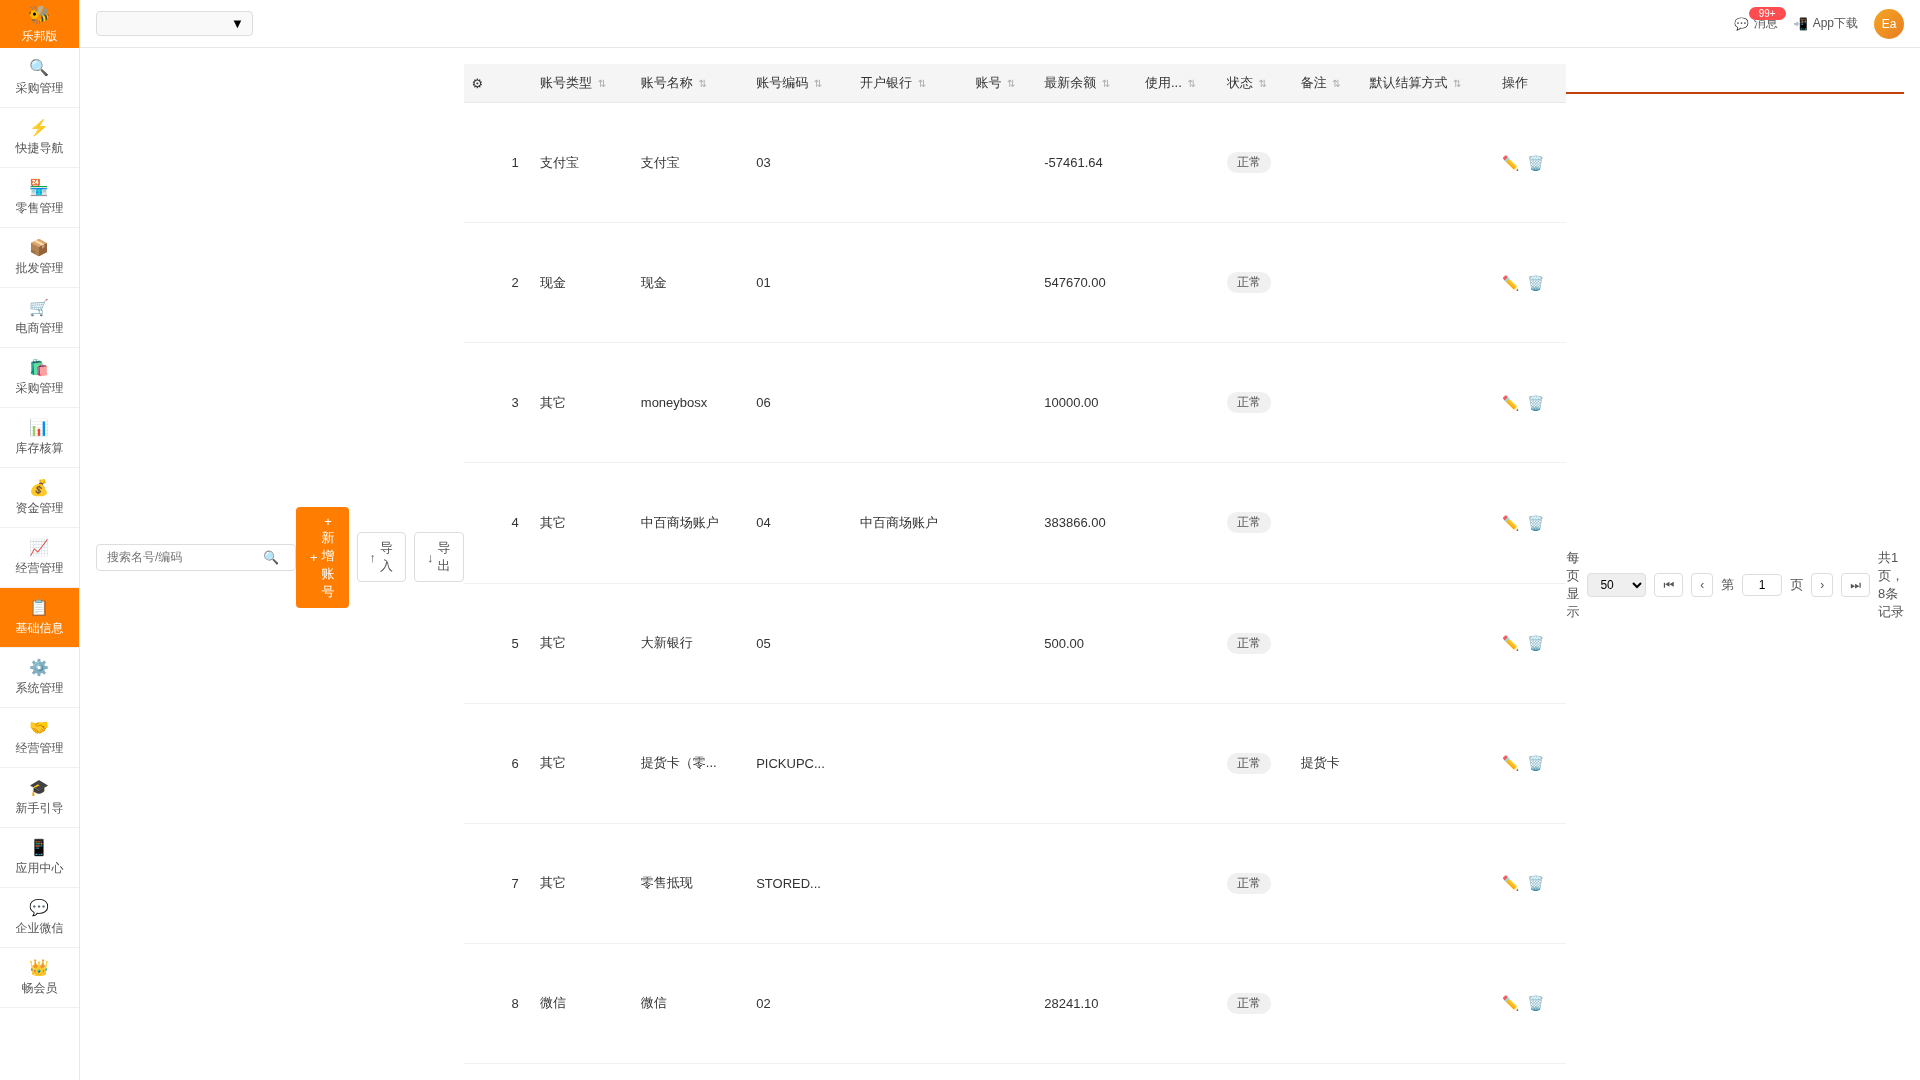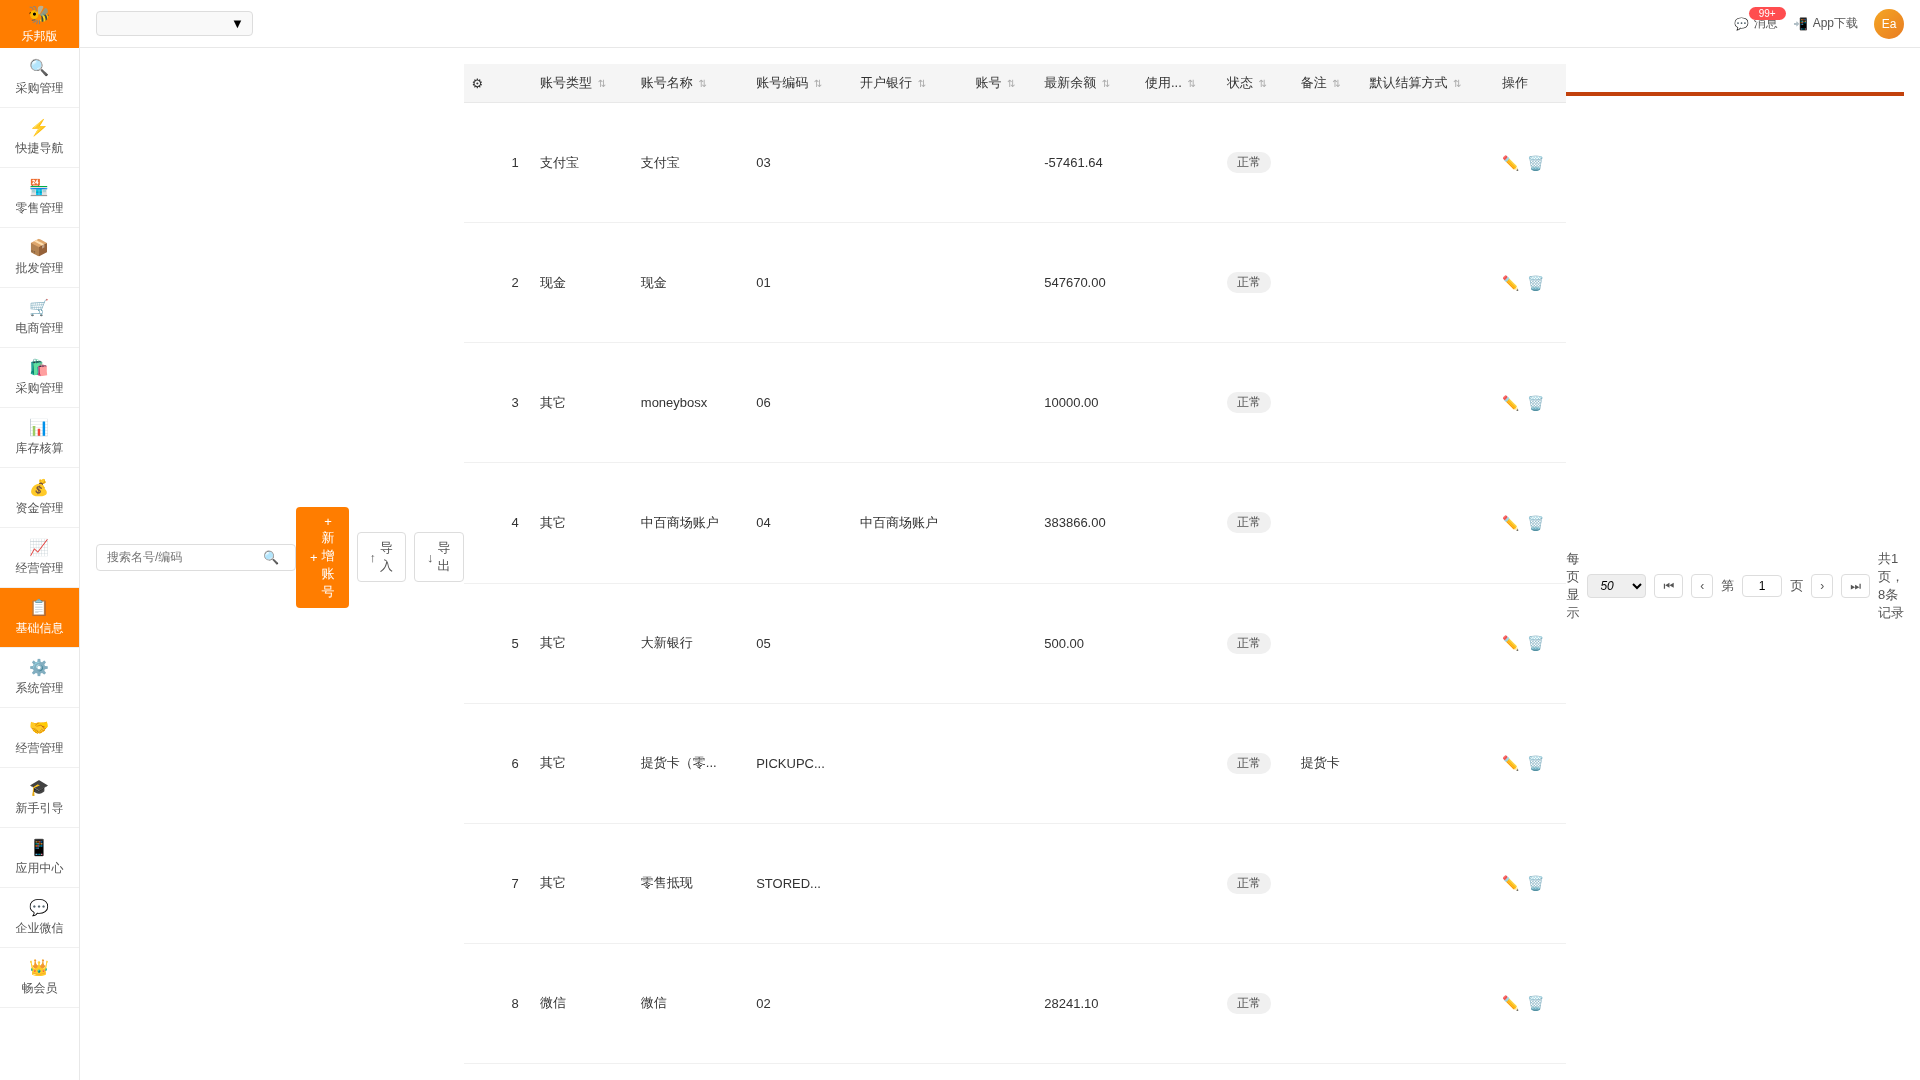--- a/index.html
+++ b/index.html
@@ -305,31 +305,30 @@
     }
 
     
     .pagination-bar {
       display: flex;
       align-items: center;
       justify-content: flex-end;
       gap: 8px;
       margin-top: 28px;
       padding-top: 12px;
-      border-top: 4px solid #c2410c;
+      border-top: 2px solid #c2410c;
       font-size: 13px;
       color: #555;
     }
     .page-size-select {
       border: 1px solid #ddd;
       border-radius: 4px;
       padding: 3px 8px;
       font-size: 12px;
       cursor: pointer;
-      font-style: italic;
     }
     .page-nav-btn {
       border: 1px solid #ddd;
       background: #fff;
       border-radius: 4px;
       padding: 4px 8px;
       cursor: pointer;
       font-size: 12px;
       color: #555;
     }

